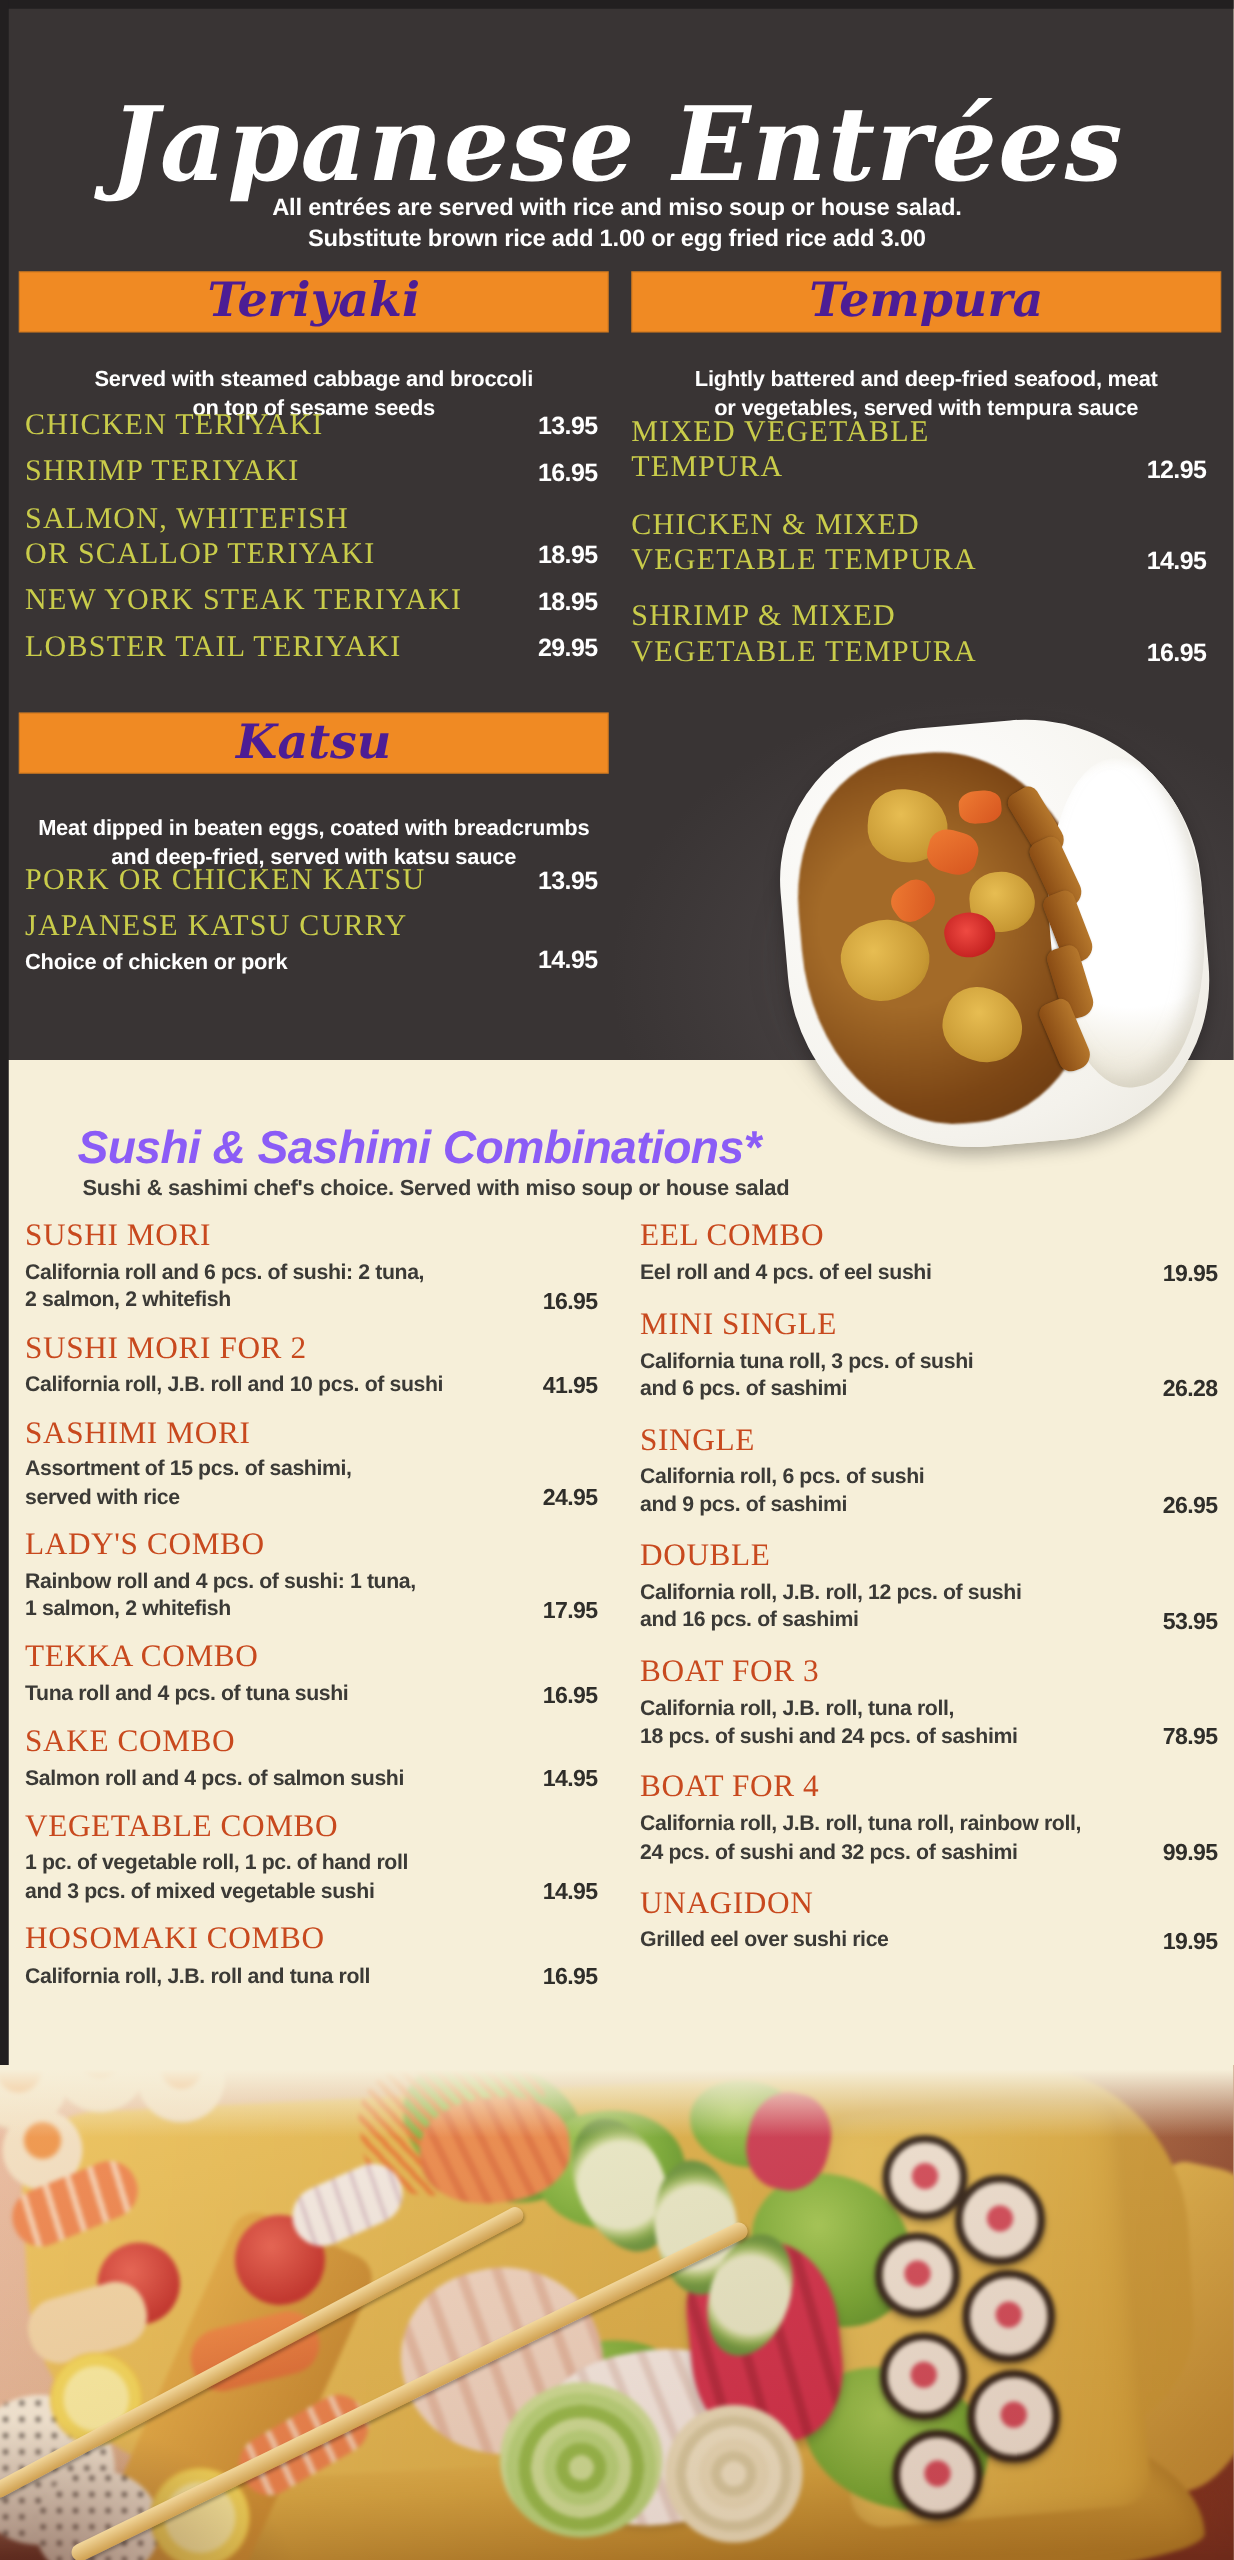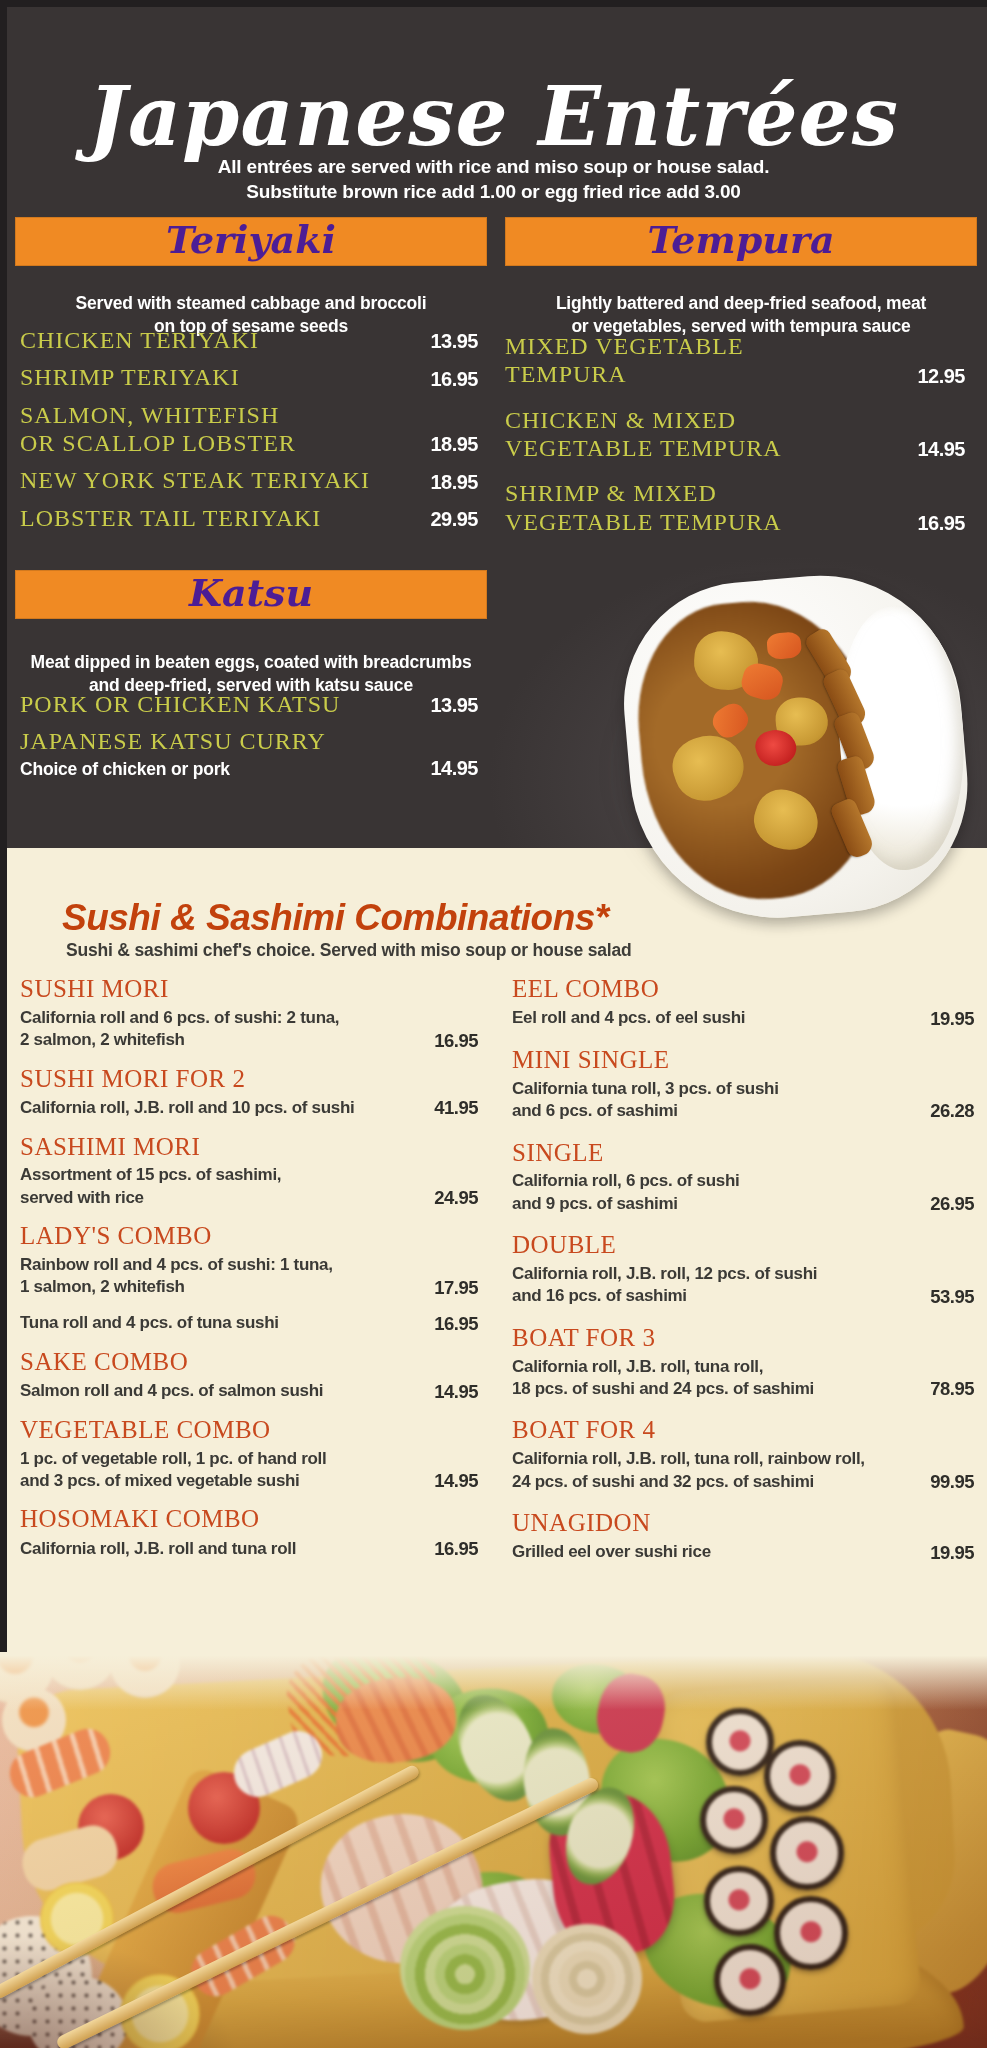--- a/index.html
+++ b/index.html
@@ -38,21 +38,21 @@
   .ditem{display:flex;justify-content:space-between;align-items:flex-end;margin-bottom:9px;}
   #list-tempura .ditem{margin-bottom:17px;}
   .dname{font:400 24px/1.18 "Liberation Serif",serif;color:#C9CC4A;letter-spacing:1px;white-space:pre;}
   .dprice{font:700 20px/1.25 "Liberation Sans",sans-serif;color:#FFFFFF;letter-spacing:-.5px;padding-left:6px;}
   .katsu-item2{display:block;margin-top:4px;}
   .krow{display:flex;justify-content:space-between;align-items:flex-end;}
   .kdesc{font:700 17.5px/1.3 "Liberation Sans",sans-serif;color:#FFFFFF;letter-spacing:-.2px;}
 
   
   .cream{position:absolute;left:0;top:848px;width:987px;height:1200px;background:#F6EFD9;}
-  .sushi-title{position:absolute;left:62px;top:865px;font:italic 700 37px/1.2 "Liberation Sans",sans-serif;color:#c2410c;letter-spacing:-.5px;z-index:1;}
+  .sushi-title{position:absolute;left:62px;top:865px;font:italic 700 37px/1.2 "Liberation Sans",sans-serif;color:#8b5cf6;letter-spacing:-.5px;z-index:1;}
   .sushi-sub{position:absolute;left:66px;top:921px;font:700 17.5px/1.3 "Liberation Sans",sans-serif;color:#3D3C38;letter-spacing:-.2px;z-index:1;}
   .scol{position:absolute;top:975px;z-index:1;}
   #scol-left{left:20px;width:458px;}
   #scol-right{left:512px;width:462px;}
   .sitem{margin-bottom:13px;}
   #scol-right .sitem{margin-bottom:16px;}
   .sname{font:400 25px/1.15 "Liberation Serif",serif;color:#C8491E;letter-spacing:.5px;margin-bottom:3px;white-space:pre;}
   .srow{display:flex;justify-content:space-between;align-items:flex-end;}
   .sdesc{font:700 17px/1.32 "Liberation Sans",sans-serif;color:#3B3A36;letter-spacing:-.3px;white-space:pre;}
   .sprice{font:700 18.5px/1.25 "Liberation Sans",sans-serif;color:#2F2E2A;letter-spacing:-.5px;padding-left:6px;}
@@ -178,21 +178,21 @@
     <div class="ditem">
       <span class="dname">CHICKEN TERIYAKI</span>
       <span class="dprice">13.95</span>
     </div>
     <div class="ditem">
       <span class="dname">SHRIMP TERIYAKI</span>
       <span class="dprice">16.95</span>
     </div>
     <div class="ditem">
       <span class="dname">SALMON, WHITEFISH
-OR SCALLOP LOBSTER</span>
+OR SCALLOP TERIYAKI</span>
       <span class="dprice">18.95</span>
     </div>
     <div class="ditem">
       <span class="dname">NEW YORK STEAK TERIYAKI</span>
       <span class="dprice">18.95</span>
     </div>
     <div class="ditem">
       <span class="dname">LOBSTER TAIL TERIYAKI</span>
       <span class="dprice">29.95</span>
     </div>
@@ -291,20 +291,21 @@
     </div>
     <div class="sitem">
       <div class="sname">LADY'S COMBO</div>
       <div class="srow">
           <span class="sdesc">Rainbow roll and 4 pcs. of sushi: 1 tuna,
 1 salmon, 2 whitefish</span>
           <span class="sprice">17.95</span>
         </div>
     </div>
     <div class="sitem">
+      <div class="sname">TEKKA COMBO</div>
       <div class="srow">
           <span class="sdesc">Tuna roll and 4 pcs. of tuna sushi</span>
           <span class="sprice">16.95</span>
         </div>
     </div>
     <div class="sitem">
       <div class="sname">SAKE COMBO</div>
       <div class="srow">
           <span class="sdesc">Salmon roll and 4 pcs. of salmon sushi</span>
           <span class="sprice">14.95</span>

